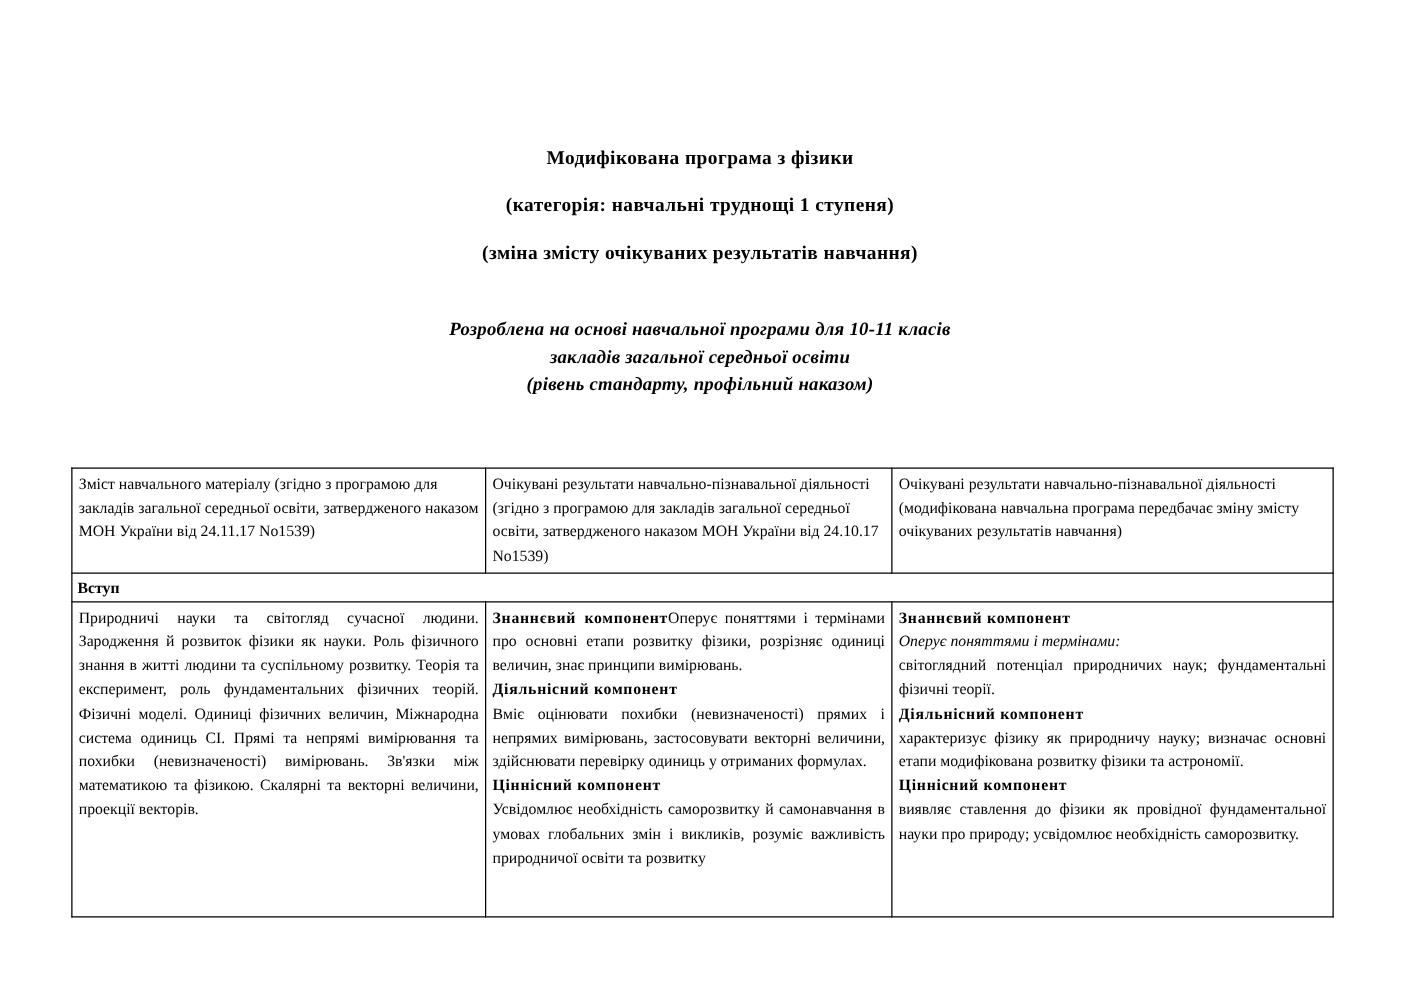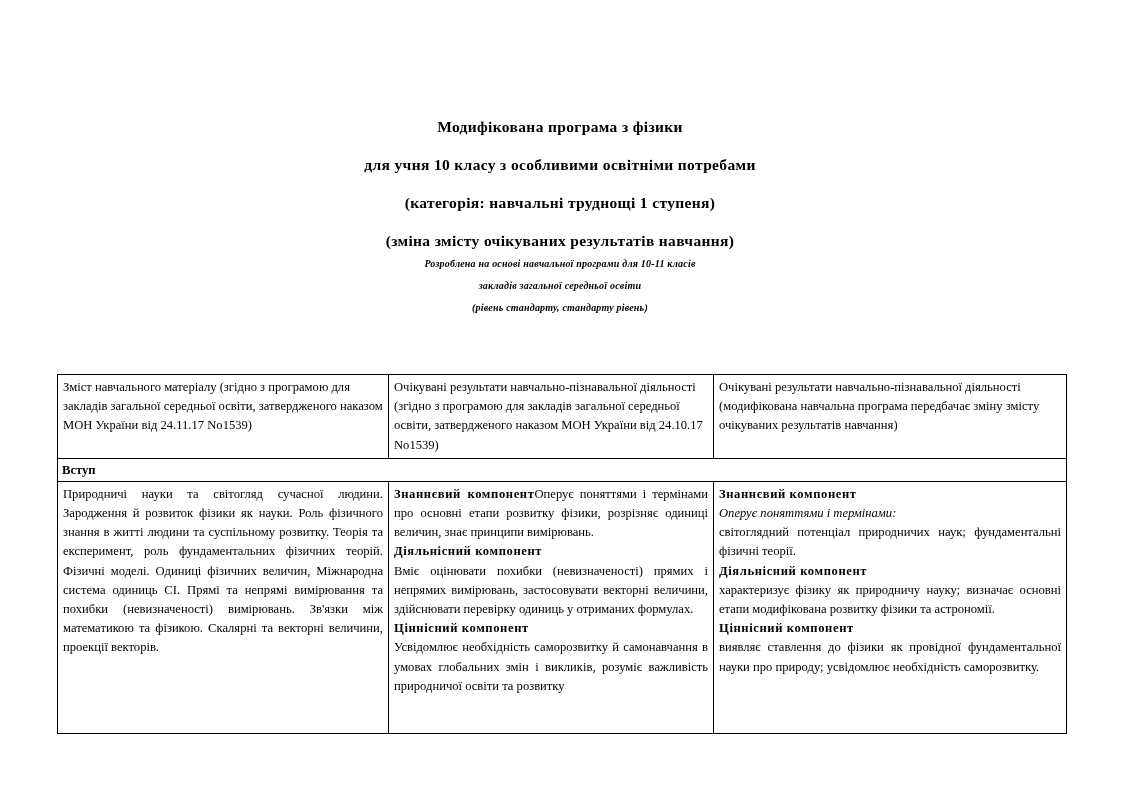--- a/index.html
+++ b/index.html
@@ -40,21 +40,21 @@
   .subtitle-block {
     position: absolute;
     left: 160px;
     top: 253px;
     width: 800px;
     text-align: center;
   }
   .subtitle-line {
     font-weight: bold;
     font-style: italic;
-    font-size: 10px;
+    font-size: 15px;
     letter-spacing: 0.2px;
     line-height: 22px;
     white-space: nowrap;
   }
 
   
   .doc-table {
     position: absolute;
     left: 57px;
     top: 374px;
@@ -103,29 +103,28 @@
   }
   .body-cell { height: 245px; }
 </style>
 </head>
 <body>
 
 <div class="page">
 
   <div class="title-block">
     <div class="title-line">Модифікована програма з фізики</div>
-    <div class="title-line">для учня 10 класу з особливими освітніми потребами</div>
     <div class="title-line">(категорія: навчальні труднощі 1 ступеня)</div>
     <div class="title-line">(зміна змісту очікуваних результатів навчання)</div>
   </div>
 
   <div class="subtitle-block">
     <div class="subtitle-line">Розроблена на основі навчальної програми для 10-11 класів</div>
     <div class="subtitle-line">закладів загальної середньої освіти</div>
-    <div class="subtitle-line">(рівень стандарту, стандарту рівень)</div>
+    <div class="subtitle-line">(рівень стандарту, профільний наказом)</div>
   </div>
 
   <table class="doc-table">
     <colgroup>
       <col class="col-1">
       <col class="col-2">
       <col class="col-3">
     </colgroup>
     <tbody>
       <tr>

